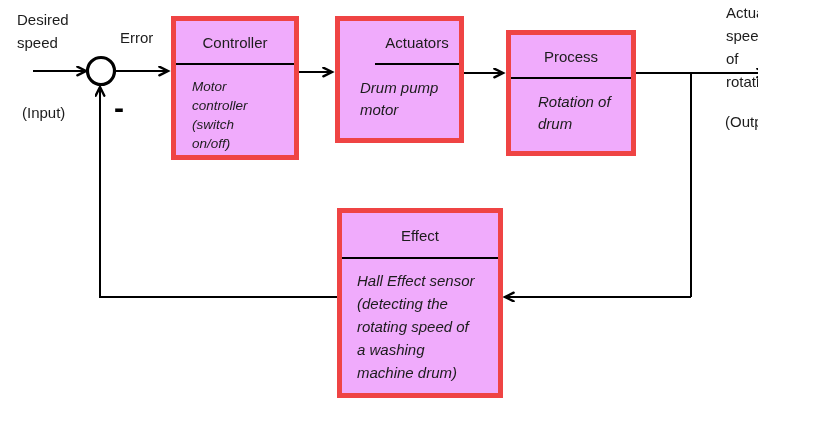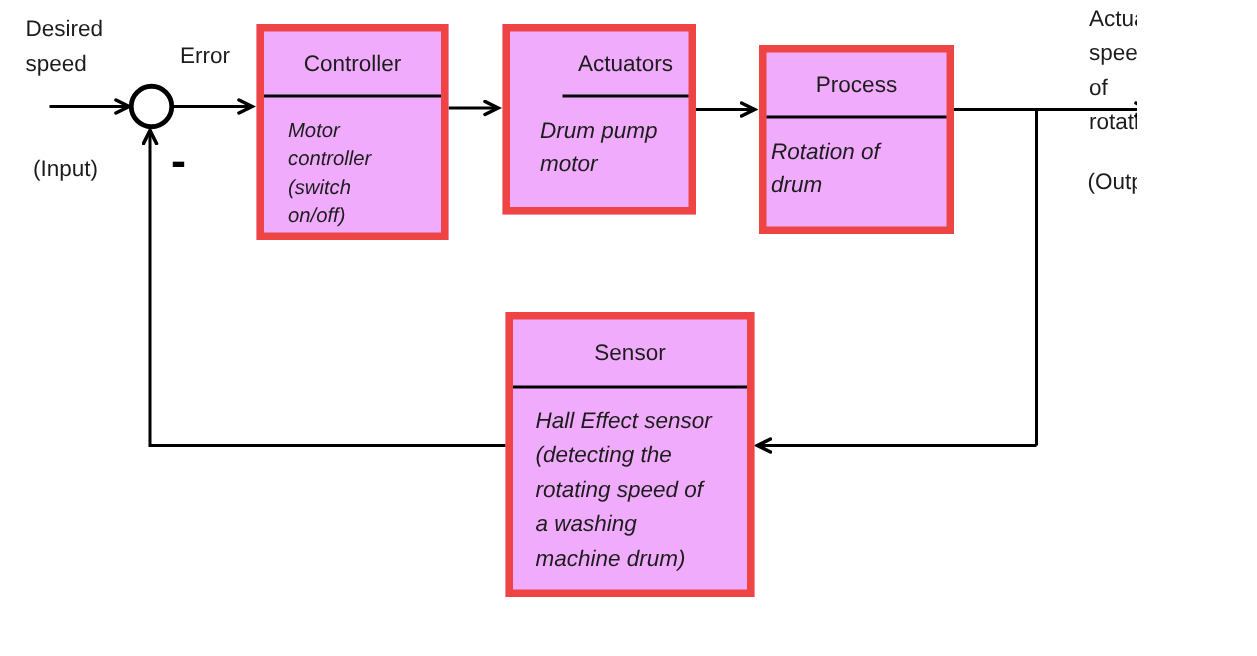--- a/index.html
+++ b/index.html
@@ -59,21 +59,21 @@
   .ctrl { left: 171px; top: 16px; width: 128px; height: 144px; }
   .ctrl .block-title { height: 44px; }
   .ctrl .block-body { padding: 12px 6px 0 16px; font-size: 13.5px; line-height: 19px; }
   
   .act { left: 335px; top: 16px; width: 129px; height: 127px; }
   .act .block-title { height: 44px; margin-left: 35px; }
   .act .block-body { padding: 12px 6px 0 20px; line-height: 22px; }
   
   .proc { left: 506px; top: 30px; width: 130px; height: 126px; }
   .proc .block-title { height: 44px; }
-  .proc .block-body { padding: 12px 6px 0 3px; line-height: 22px; }
+  .proc .block-body { padding: 12px 6px 0 27px; line-height: 22px; }
   
   .sens { left: 337px; top: 208px; width: 166px; height: 190px; }
   .sens .block-title { height: 46px; }
   .sens .block-body { padding: 10px 6px 0 15px; line-height: 23px; }
 
   .lbl-desired { left: 17px; top: 8px; }
   .lbl-input   { left: 22px; top: 101px; }
   .lbl-error   { left: 120px; top: 26px; }
   .lbl-minus   { left: 114px; top: 93px; }
   .lbl-actual  { left: 726px; top: 1px; }
@@ -140,21 +140,21 @@
 motor</div>
   </div>
 
   <div class="block proc">
     <div class="block-title">Process</div>
     <div class="block-body">Rotation of
 drum</div>
   </div>
 
   <div class="block sens">
-    <div class="block-title">Sensor</div>
+    <div class="block-title">Effect</div>
     <div class="block-body">Hall Effect sensor
 (detecting the
 rotating speed of
 a washing
 machine drum)</div>
   </div>
 
 </div>
 
 </body></html>

